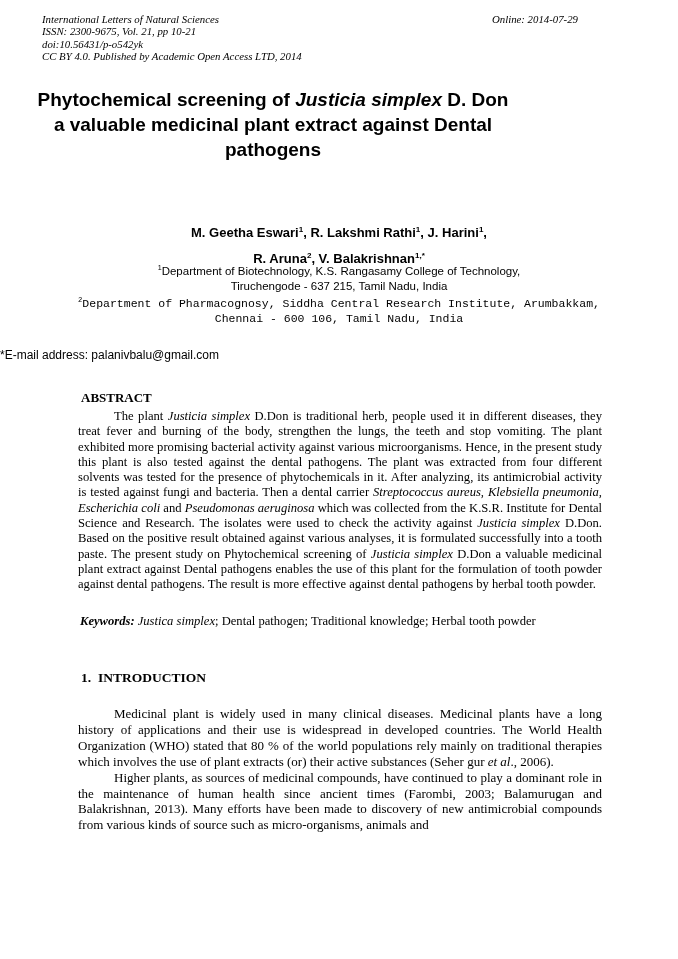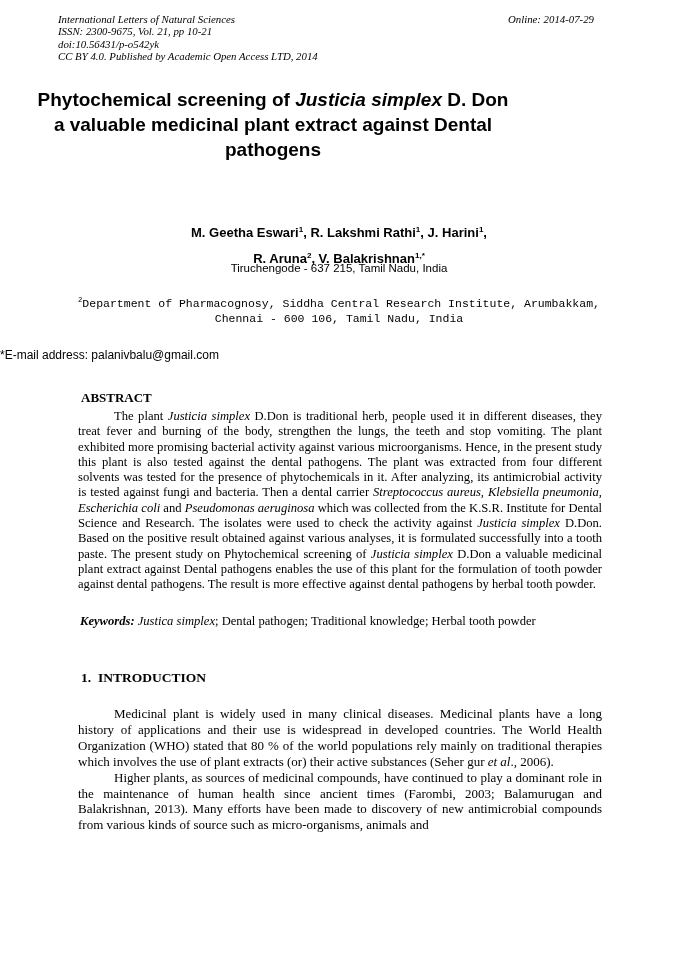--- a/index.html
+++ b/index.html
@@ -8,21 +8,21 @@
     width: 678px;
     height: 959px;
     background: #ffffff;
     color: #000000;
     overflow: hidden;
   }
 
   
   .header {
     position: absolute;
-    left: 58px;
+    left: 42px;
     top: 13px;
     width: 536px;
     display: flex;
     justify-content: space-between;
     align-items: flex-start;
     font-family: "Liberation Serif", serif;
     font-style: italic;
     font-size: 10.8px;
     line-height: 12.4px;
   }
@@ -156,20 +156,21 @@
   </div>
 
   <h1 class="title"><span>Phytochemical screening of </span><i>Justicia simplex</i><span> D. Don</span><br><span>a valuable medicinal plant extract against Dental</span><br><span>pathogens</span></h1>
 
   <div class="authors">
     <div class="author-line"><span>M. Geetha Eswari</span><sup>1</sup><span>, </span><span>R. Lakshmi Rathi</span><sup>1</sup><span>, </span><span>J. Harini</span><sup>1</sup><span>,</span></div>
     <div class="author-line"><span>R. Aruna</span><sup>2</sup><span>, </span><span>V. Balakrishnan</span><sup>1,*</sup><span></span></div>
   </div>
 
   <div class="affil affil-1">
+    <div><sup>1</sup><span>Department of Biotechnology, K.S. Rangasamy College of Technology,</span></div>
     <div>Tiruchengode - 637 215, Tamil Nadu, India</div>
   </div>
 
   <div class="affil affil-2">
     <div><sup>2</sup><span>Department of Pharmacognosy, Siddha Central Research Institute, Arumbakkam,</span></div>
     <div>Chennai - 600 106, Tamil Nadu, India</div>
   </div>
 
   <div class="email">*E-mail address: palanivbalu@gmail.com</div>
 

